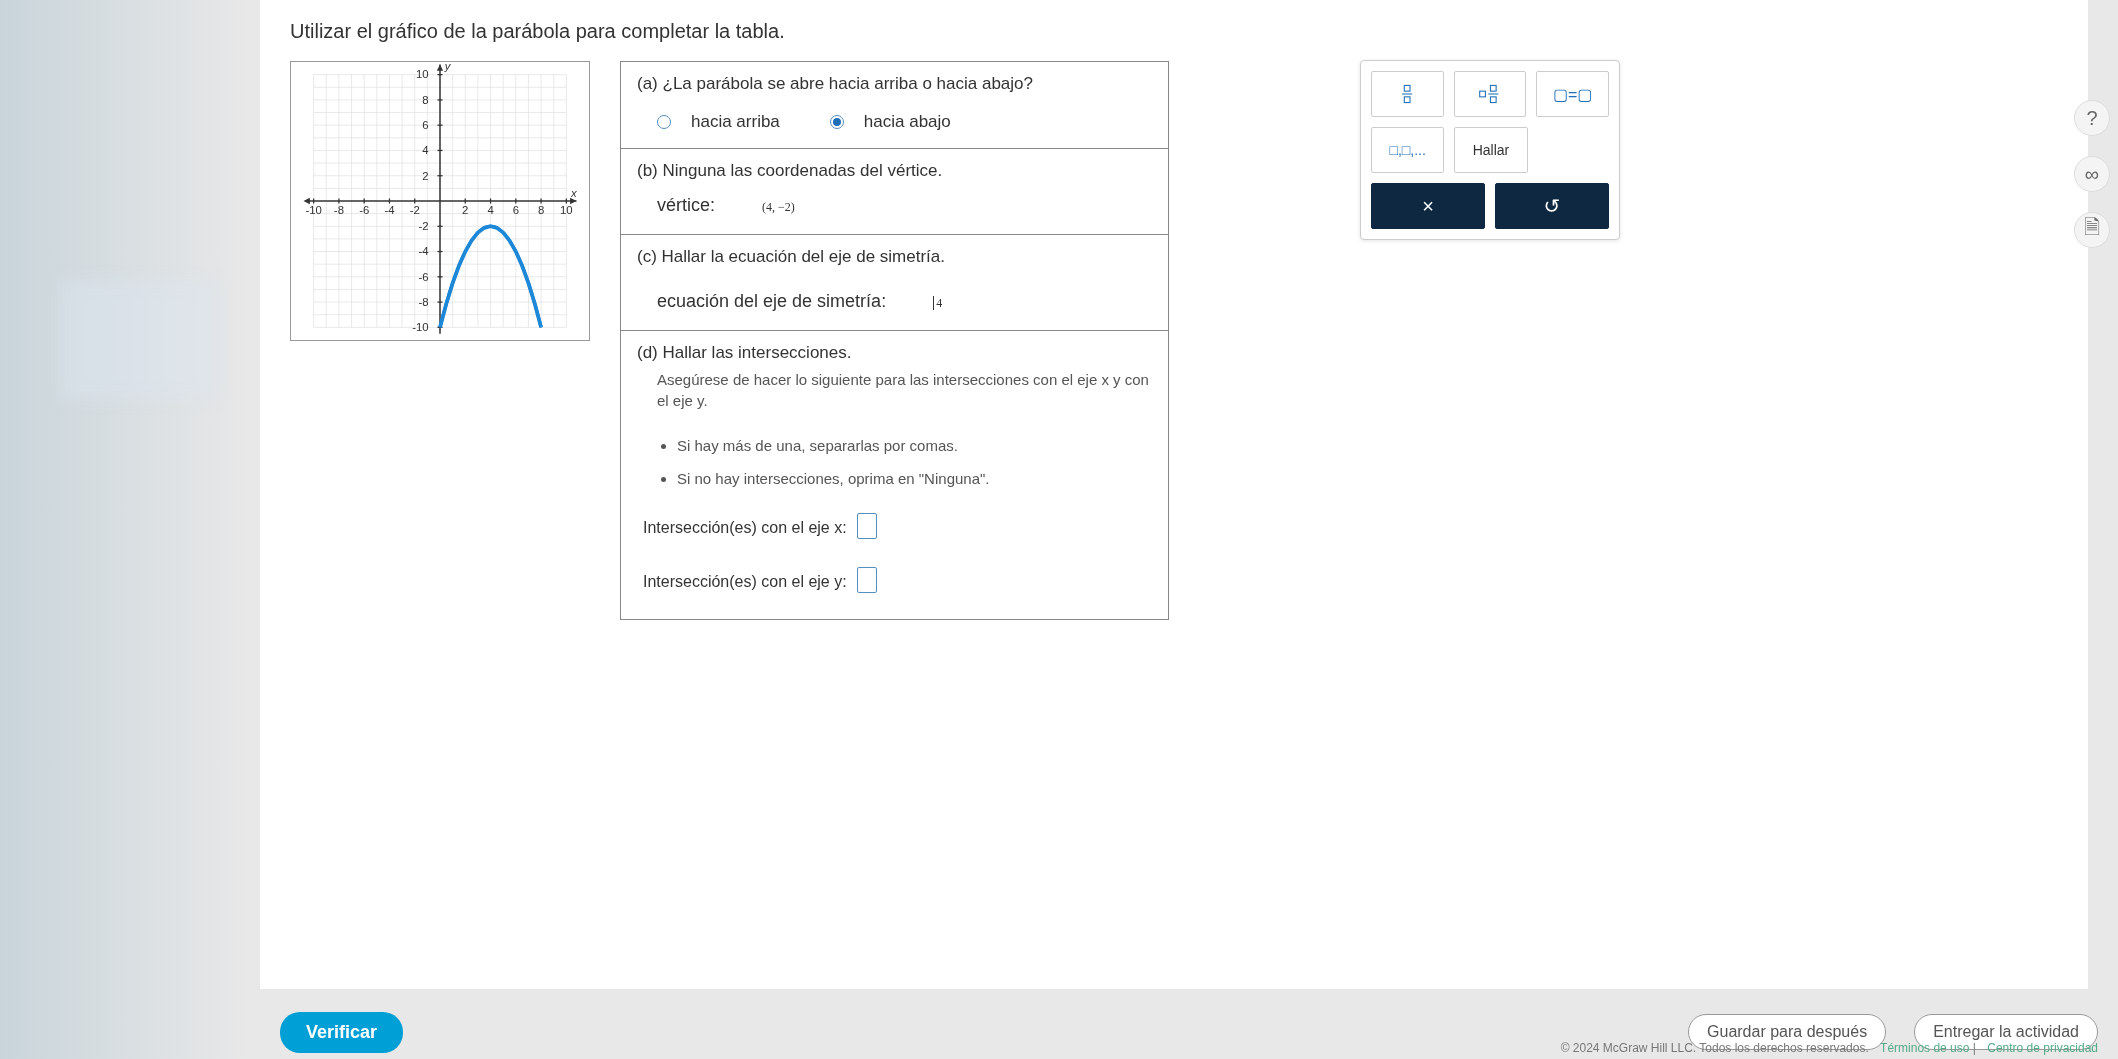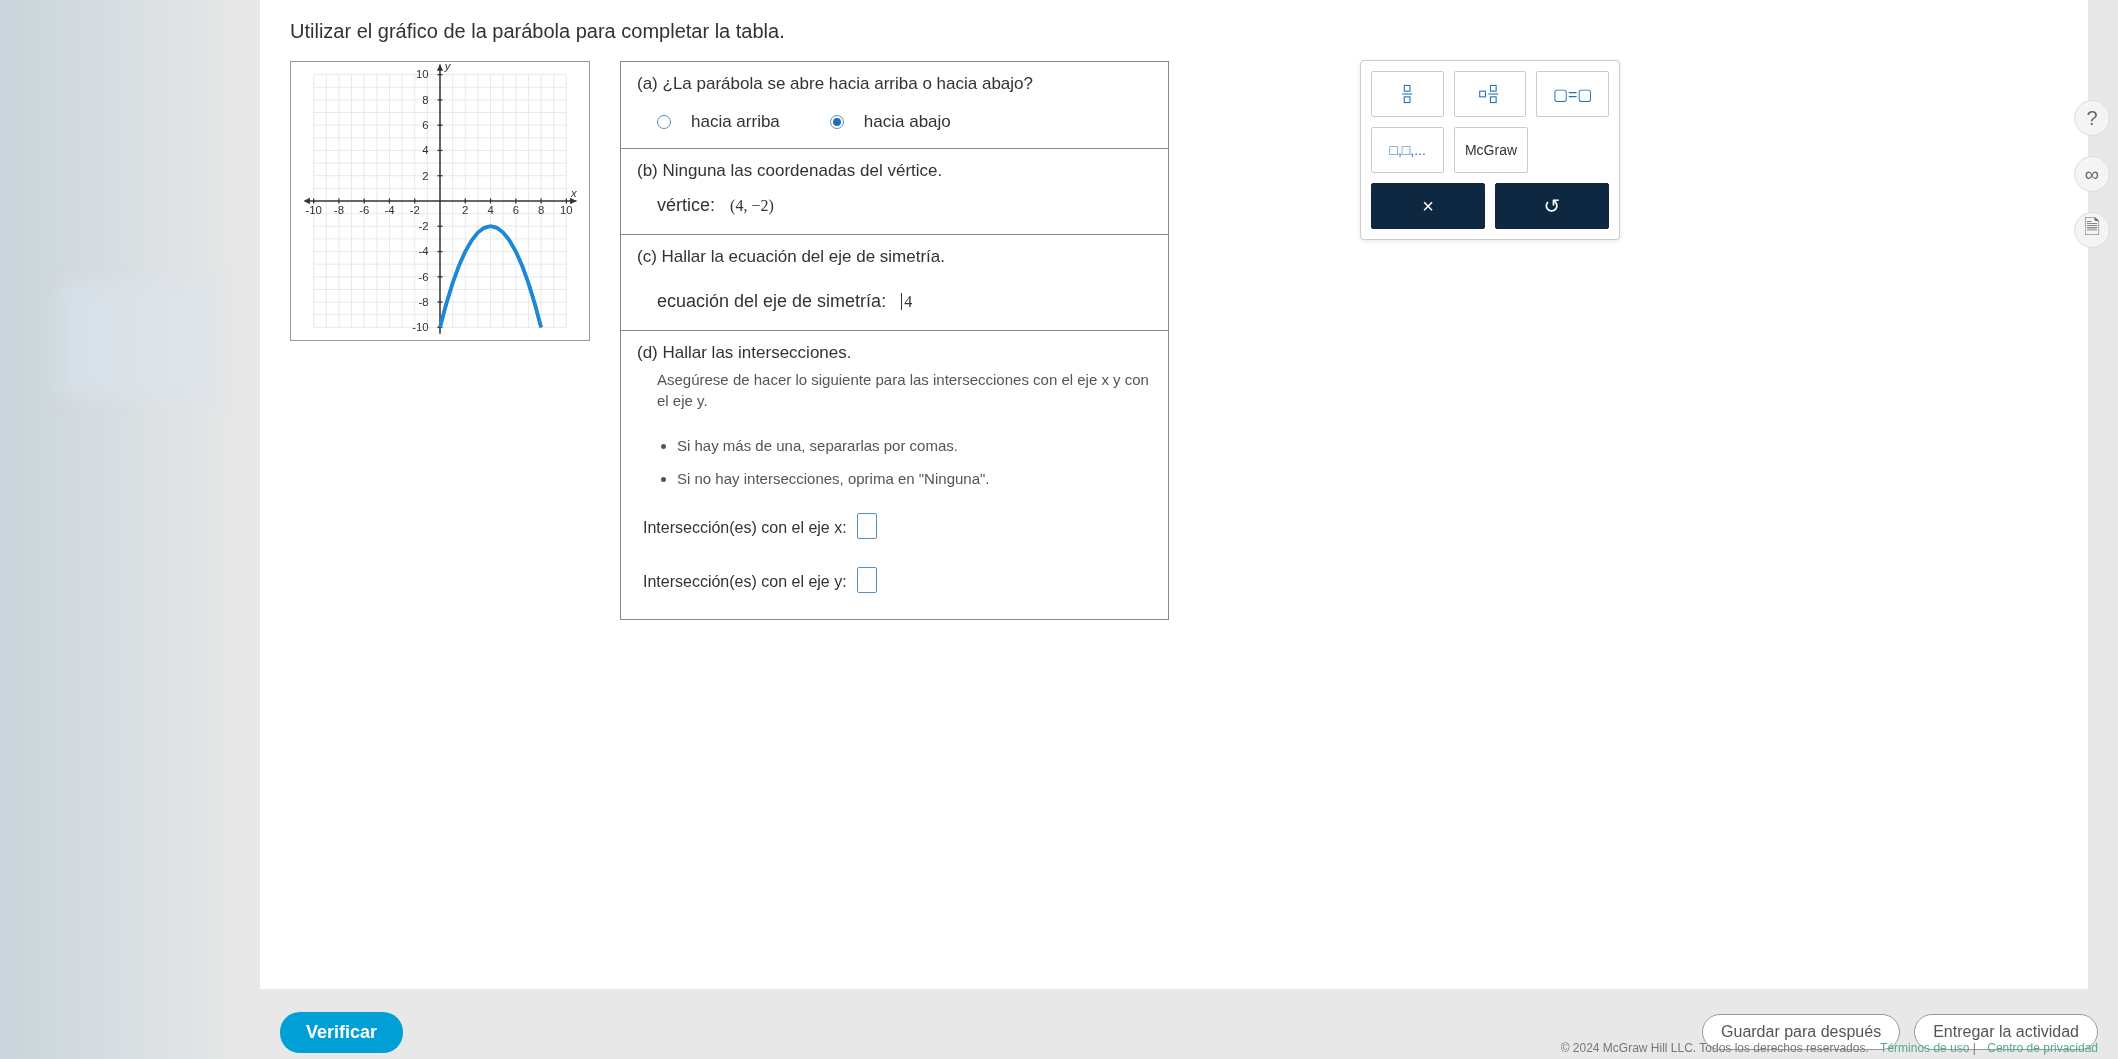--- a/index.html
+++ b/index.html
@@ -13,37 +13,37 @@
 .questions { width: 549px; border: 1px solid #888; }
 .qrow { border-bottom: 1px solid #888; padding: 12px 16px; font-size: 17px; color: #333; }
 .qrow:last-child { border-bottom: none; }
 .qa-label { margin-bottom: 14px; }
 .radio-row { display:flex; gap: 50px; align-items:center; padding: 4px 0 4px 20px;}
 .radio-opt { display:flex; align-items:center; gap:20px; }
 .radio-circle { width:14px; height:14px; border:1px solid #538fbf; border-radius:50%; display:inline-flex; align-items:center; justify-content:center;}
 .radio-circle.selected::after { content:''; width:8px; height:8px; border-radius:50%; background:#1e6fb8;}
 .vertex-line { padding: 14px 0 6px 20px; font-size:18px;}
 .axis-line { padding: 24px 0 6px 20px; font-size:18px;}
-.math { font-family: 'Times New Roman', serif; font-size: 16px;}
+.math { font-family: 'Times New Roman', serif; font-size: 12px; margin-left: 32px;}
 .cursor-input { border-left: 1px solid #333; padding-left:2px;}
 .section-d ul { list-style: disc; padding-left: 40px; margin: 10px 0 16px 0;}
 .section-d li { font-size:15px; color:#555; margin-bottom:4px;margin-top:16px;}
 .section-d .hint { font-size:15px; color:#555; padding: 6px 0 10px 20px; line-height:1.4;}
 .inter-row { padding: 10px 0 4px 6px; font-size:16px;}
 .inter-box { display:inline-block; width:20px; height:26px; border:1px solid #538fbf; vertical-align:-6px; margin-left:6px; border-radius:2px;}
 .toolbox { position: absolute; left: 1100px; top: 60px; width: 260px; background:#fff; border:1px solid #ccc; border-radius:4px; padding:10px; box-shadow: 0 1px 4px rgba(0,0,0,0.1);}
 .tool-row { display:flex; gap:10px; margin-bottom:10px;}
 .tool-btn { flex:1; height:46px; border:1px solid #ccc; background:#fff; display:flex; align-items:center; justify-content:center; font-size:14px; color:#1e6fb8; cursor:pointer; border-radius:2px;}
 .tool-btn.dark { background:#0d2840; color:#fff; border-color:#0d2840;}
 .tool-btn svg { height:20px;}
 .side-icons { position:absolute; right:8px; top:100px; display:flex; flex-direction:column; gap:20px; align-items:center;}
 .side-ico { width:36px; height:36px; border-radius:50%; background:#f4f4f4; display:flex; align-items:center; justify-content:center; font-size:20px; color:#666; border:1px solid #ddd;}
 .footer { position:absolute; left:260px; right:0; bottom:0; height:54px; background:#e8e8e8; display:flex; align-items:center; padding: 0 20px;}
 .verify-btn { background:#009fd6; color:#fff; border:none; padding:10px 26px; border-radius:20px; font-size:18px; font-weight:bold; cursor:pointer;}
-.footer-right { margin-left:auto; display:flex; align-items:flex-start; gap:14px;}
+.footer-right { margin-left:auto; display:flex; align-items:flex-start; gap:28px;}
 .pill-btn { border:1px solid #999; background:#fff; padding:8px 18px; border-radius:20px; font-size:16px; color:#555; cursor:pointer;}
 .copyright { position:absolute; right:20px; bottom:4px; font-size:12px; color:#777;}
 .copyright a { color:#5a8; text-decoration:none; margin-left:8px;}
 
 .graph-box svg { width:100%; height:100%; }
 .qrow.nosep{border-bottom:none;}
 </style>
 </head>
 <body>
 
@@ -236,21 +236,21 @@
       </div>
       <div class="tool-btn">
         <span style="color:#1e6fb8;font-size:16px;">▢=▢</span>
       </div>
     </div>
     <div class="tool-row">
       <div class="tool-btn">
         <span style="color:#1e6fb8;font-size:14px;">□,□,...</span>
       </div>
       <div class="tool-btn">
-        <span style="color:#333;font-size:14px;">McGraw</span>
+        <span style="color:#333;font-size:14px;">Hallar</span>
       </div>
       <div style="flex:1;"></div>
     </div>
     <div class="tool-row" style="margin-bottom:0;">
       <div class="tool-btn dark">
         <span style="font-size:20px;">×</span>
       </div>
       <div class="tool-btn dark">
         <span style="font-size:20px;">↺</span>
       </div>

